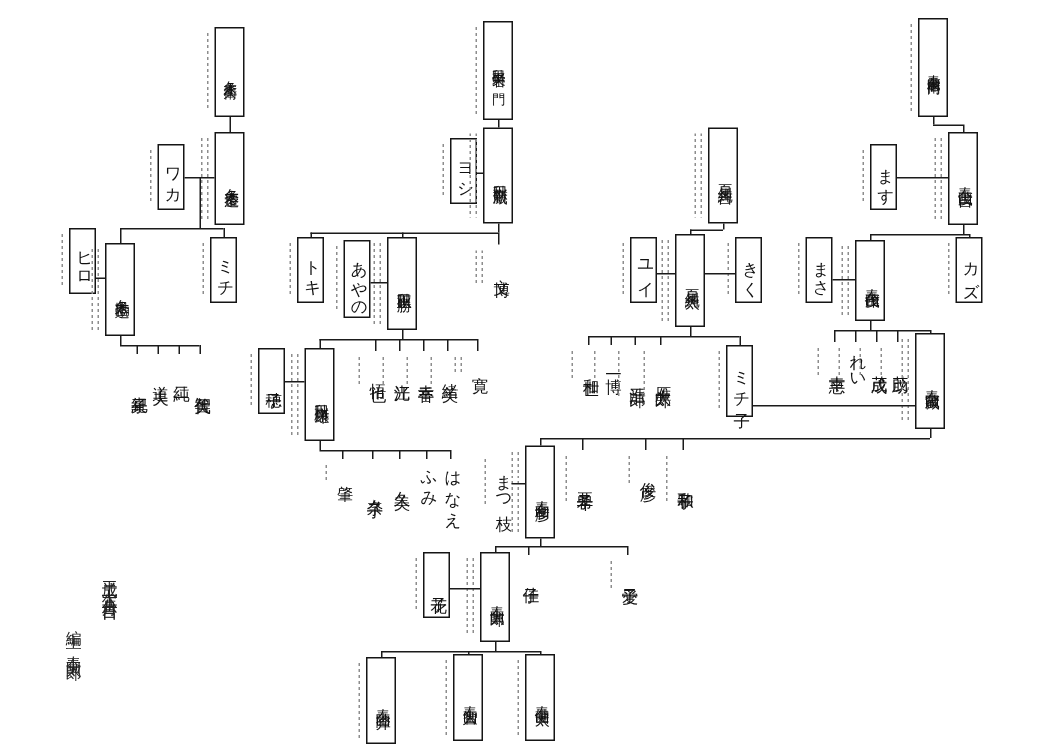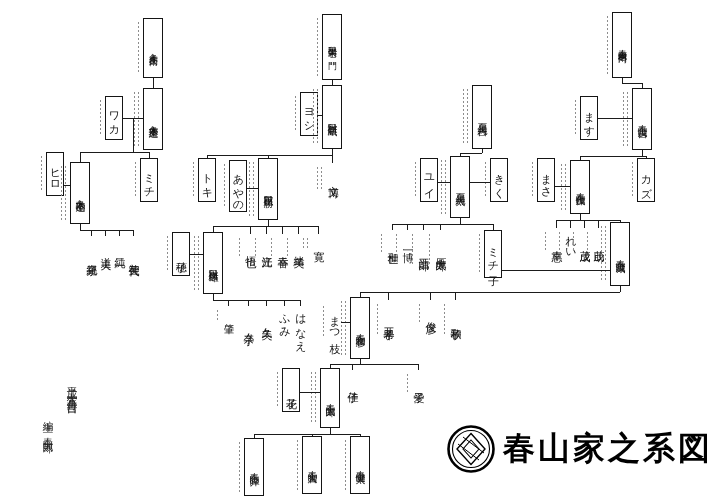--- a/index.html
+++ b/index.html
@@ -369,24 +369,14 @@
       <div class="line" style="left: 330px; top: 428px; width: 1px; height: 6px;"></div>
       <div class="line" style="left: 254px; top: 434px; width: 106px; height: 1px;"></div>
       <div class="line" style="left: 254px; top: 434px; width: 1px; height: 4px;"></div>
       <div class="line" style="left: 312px; top: 434px; width: 1px; height: 2px;"></div>
       <div class="line" style="left: 360px; top: 434px; width: 1px; height: 2px;"></div>
     </div>
 
   <div class="colophon-line" style="left:66px;top:378px;">平成二十六年八月吉日</div>
   <div class="colophon-line" style="left:42px;top:412px;">編主　春山太郎</div>
 
-  <div class="title-block">
-    <svg class="crest" width="50" height="50" viewBox="0 0 50 50">
-      <circle cx="25" cy="25" r="22.5" fill="none" stroke="#000" stroke-width="2.6"></circle>
-      <circle cx="25" cy="25" r="18.5" fill="none" stroke="#000" stroke-width="1.1"></circle>
-      <path d="M25 9.5 L39 25 L25 40.5 L11 25 Z" fill="none" stroke="#000" stroke-width="1.4"></path>
-      <path d="M25 16 L33 25 L25 34 L17 25 Z" fill="none" stroke="#000" stroke-width="1.1"></path>
-      <path d="M12 20 L33 36 M17 13 L38 29" fill="none" stroke="#000" stroke-width="1"></path>
-    </svg>
-    <div class="title-text">春山家之系図</div>
-  </div>
 
 </div>
 
 </body></html>

